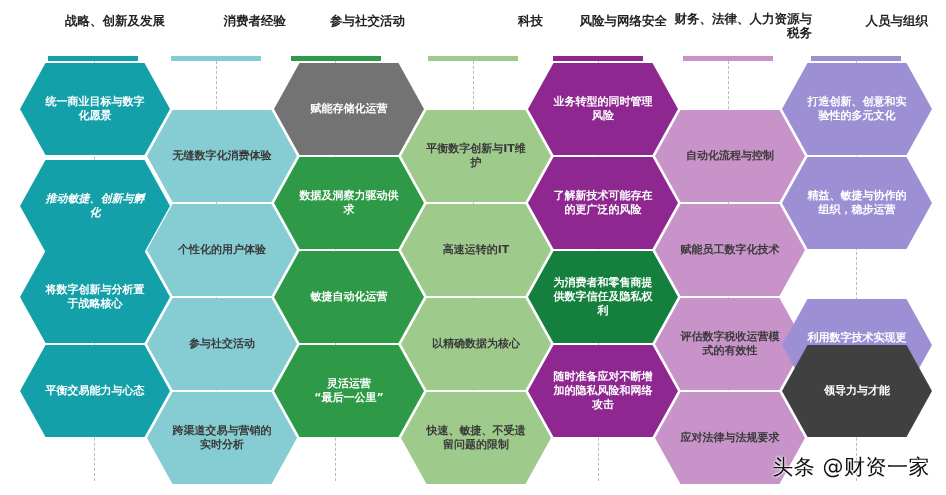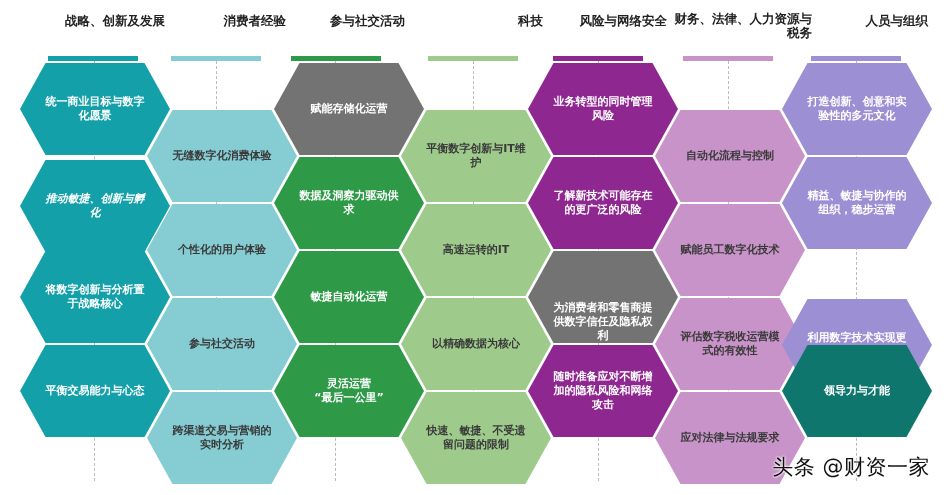--- a/index.html
+++ b/index.html
@@ -98,21 +98,21 @@
 <div class="hex light" style="left:401px;top:392px;background:#9ECB8C;">
     <span>快速、敏捷、不受遗留问题的限制</span>
   </div>
 
 <div class="hex dark" style="left:528px;top:63px;background:#8E2790;">
     <span>业务转型的同时管理风险</span>
   </div>
 <div class="hex dark" style="left:528px;top:157px;background:#8E2790;">
     <span>了解新技术可能存在的更广泛的风险</span>
   </div>
-<div class="hex dark" style="left:528px;top:251px;background:#737373;align-items:flex-end;">
+<div class="hex dark" style="left:528px;top:251px;background:#15803d;">
     <span>为消费者和零售商提供数字信任及隐私权利</span>
   </div>
 <div class="hex dark" style="left:528px;top:345px;background:#8E2790;">
     <span>随时准备应对不断增加的隐私风险和网络攻击</span>
   </div>
 
 <div class="hex light" style="left:655px;top:110px;background:#C793C8;">
     <span>自动化流程与控制</span>
   </div>
 <div class="hex light" style="left:655px;top:204px;background:#C793C8;">
@@ -127,17 +127,17 @@
 
 <div class="hex dark" style="left:782px;top:63px;background:#9D8FD4;">
     <span>打造创新、创意和实验性的多元文化</span>
   </div>
 <div class="hex dark" style="left:782px;top:157px;background:#9D8FD4;">
     <span>精益、敏捷与协作的组织，稳步运营</span>
   </div>
 <div class="hex dark" style="left:782px;top:251px;background:#9D8FD4;margin-top:48px;">
     <span>利用数字技术实现更强的协作</span>
   </div>
-<div class="hex dark" style="left:782px;top:345px;background:#0f766e;">
+<div class="hex dark" style="left:782px;top:345px;background:#404040;">
     <span>领导力与才能</span>
   </div>
 
 <div class="watermark">头条 @财资一家</div>
 
 </body></html>

